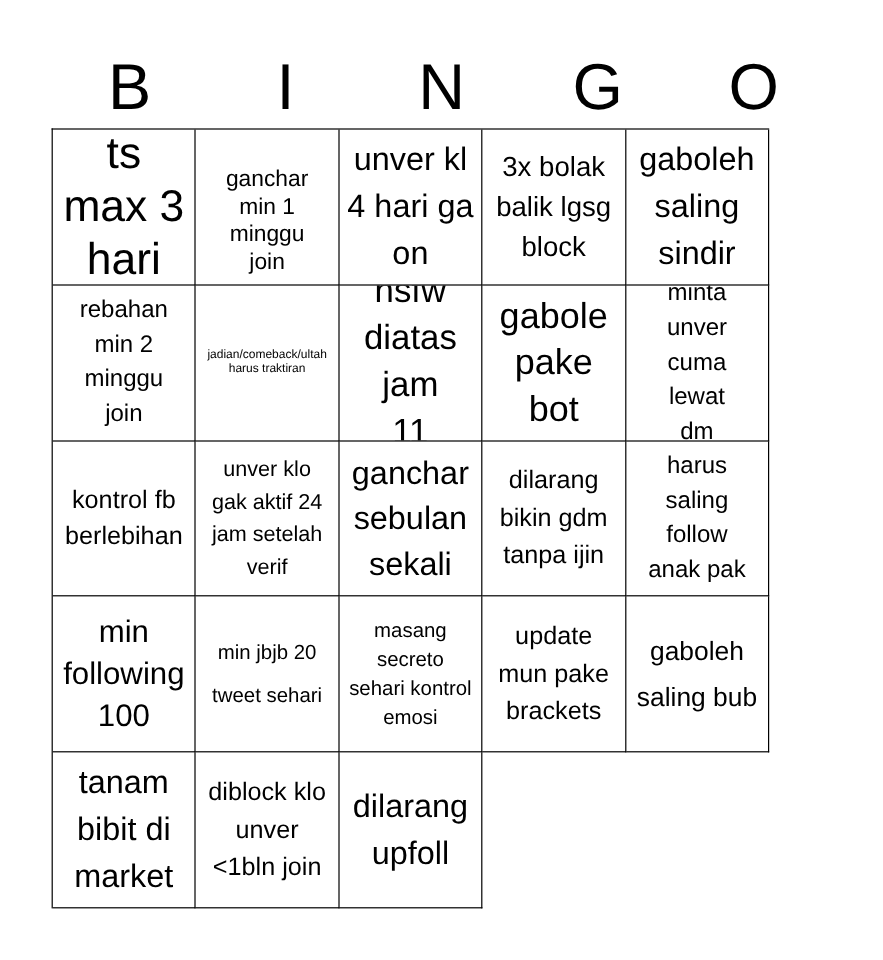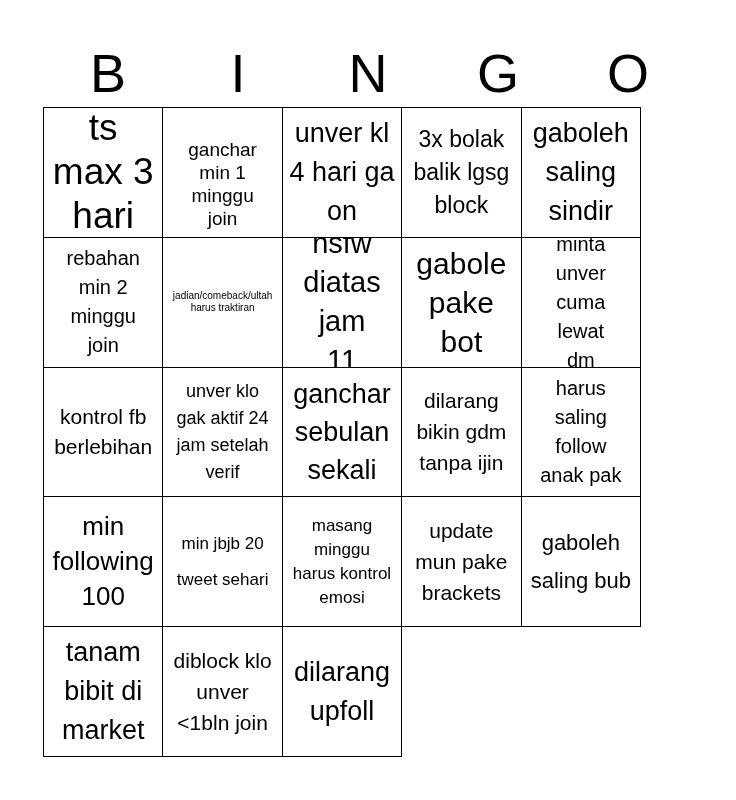--- a/index.html
+++ b/index.html
@@ -83,21 +83,21 @@
   <div class="cell s-s">
       <span style="font-size:20px;line-height:29px;padding:0 6px;">harus saling follow anak pak</span>
     </div>
   <div class="cell s-m">
       <span style="font-size:26px;line-height:35px;padding:0 10px;">min following 100</span>
     </div>
   <div class="cell s-m">
       <span style="font-size:17px;line-height:36px;">min jbjb 20 tweet sehari</span>
     </div>
   <div class="cell s-s">
-      <span style="font-size:17px;line-height:24px;padding:0 2px;">masang minggu harus kontrol emosi</span>
+      <span style="font-size:17px;line-height:24px;padding:0 2px;">masang secreto sehari kontrol emosi</span>
     </div>
 
   <div class="cell s-sm">
       <span style="font-size:21px;line-height:31px;">update mun pake brackets</span>
     </div>
   <div class="cell s-m">
       <span style="font-size:22px;line-height:38px;">gaboleh saling bub</span>
     </div>
   <div class="cell s-m">
       <span style="font-size:27px;line-height:39px;padding:0 8px;">tanam bibit di market</span>

